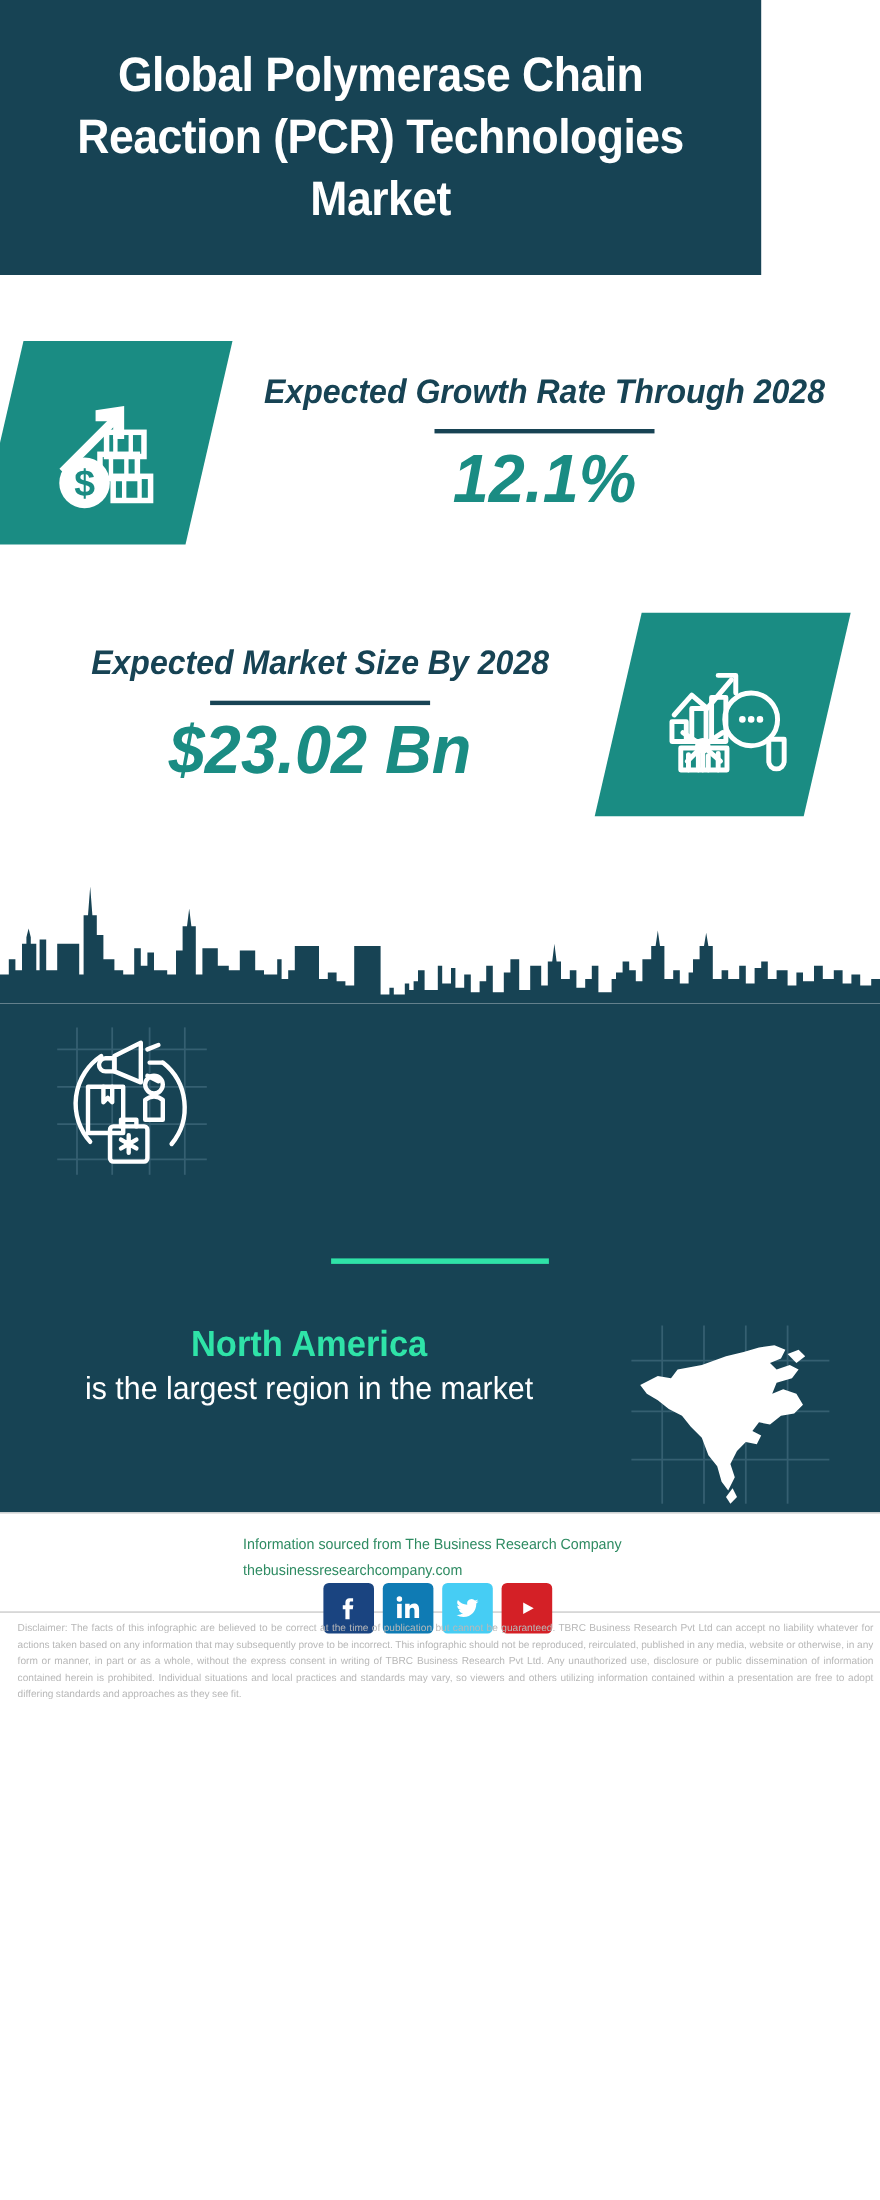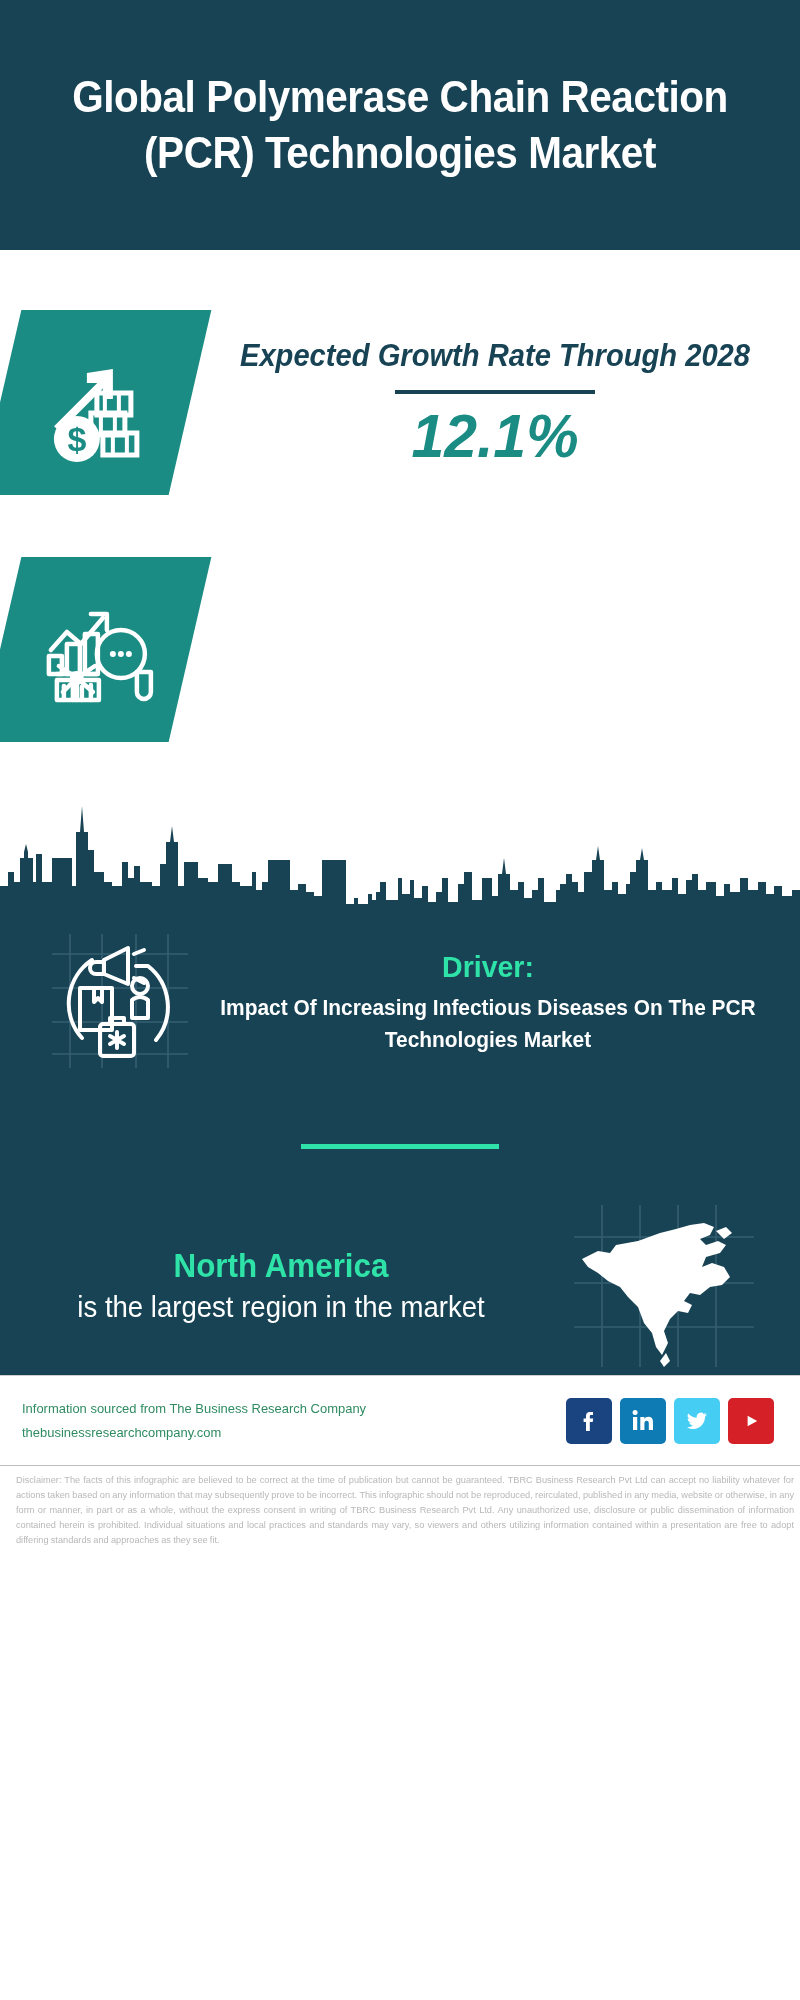--- a/index.html
+++ b/index.html
@@ -7,21 +7,21 @@
   body {
     font-family:"Liberation Sans", sans-serif;
     background:#ffffff;
     width:800px; height:2000px;
     position:relative; overflow:hidden;
   }
 
   
   .header {
     background:#174354;
-    width:800px; height:250px;
+    width:692px; height:250px;
     display:flex; align-items:center; justify-content:center;
     padding:0 18px;
   }
   .header-title {
     color:#ffffff;
     font-size:44px;
     line-height:1.28;
     font-weight:bold;
     text-align:center;
     letter-spacing:-0.5px;
@@ -85,40 +85,40 @@
     color:#ffffff; font-size:22px; font-weight:bold; line-height:1.42;
     margin-top:6px; transform:scaleX(0.95);
   }
 
   .mid-divider {
     width:198px; height:5px; background:#2fe3a8;
     margin:68px auto 0 auto;
   }
 
   .region-row {
-    display:flex; align-items:center;
+    display:flex; 
     padding:52px 36px 0 30px;
     gap:32px;
   }
   .region-text { flex:1 1 auto; text-align:center; }
   .region-name {
     color:#2fe3a8; font-size:33px; font-weight:bold; line-height:1.25;
     transform:scaleX(0.95);
   }
   .region-sub {
     color:#ffffff; font-size:29px; line-height:1.32; margin-top:2px;
     transform:scaleX(0.95);
   }
   .region-map { flex:0 0 auto; width:200px; height:170px; }
 
   
   .footer {
     background:#ffffff; width:800px; height:90px;
     border-top:1px solid #cfcfcf;
-    display:flex; align-items:center; padding:16px 22px;
+    display:flex; align-items:center; padding:16px 22px;flex-direction:column;
   }
   .footer-text { flex:1 1 auto; }
   .footer-line {
     color:#2e8b62; font-size:13.5px; line-height:1.75;
     transform:scaleX(0.96); transform-origin:left center;
   }
   .socials { display:flex; gap:8px; flex:0 0 auto; padding-right:4px; }
   .social {
     width:46px; height:46px; border-radius:5px;
     display:flex; align-items:center; justify-content:center;
@@ -166,20 +166,25 @@
       </svg>
     </div>
     <div class="stat-text">
       <div class="stat-caption">Expected Growth Rate Through 2028</div>
       <div class="stat-rule"></div>
       <div class="stat-value">12.1%</div>
     </div>
   </div>
 
   <div class="stat-row row-size">
+    <div class="stat-text">
+      <div class="stat-caption">Expected Market Size By 2028</div>
+      <div class="stat-rule"></div>
+      <div class="stat-value">$23.02 Bn</div>
+    </div>
     <div class="para">
       <svg width="124" height="124" viewBox="0 0 124 124">
         <g fill="none" stroke="#fff" stroke-width="4.5" stroke-linecap="round" stroke-linejoin="round">
           <path d="M18 62 L34 44 L48 56 L70 30"></path>
           <path d="M58 26 L74 26 L74 42"></path>
           <rect x="16" y="68" width="13" height="18"></rect>
           <rect x="34" y="56" width="13" height="30"></rect>
           <rect x="52" y="46" width="13" height="40"></rect>
           <path d="M24 86 L64 86"></path>
           <path d="M44 90 L44 112"></path>
@@ -228,24 +233,20 @@
           <rect x="36" y="62" width="32" height="42"></rect>
           <path d="M50 62 L50 76 L54 72 L58 76 L58 62"></path>
           <rect x="56" y="98" width="34" height="32" rx="3"></rect>
           <path d="M66 98 L66 92 L80 92 L80 98"></path>
           <path d="M73 106 L73 122 M66 110 L80 118 M80 110 L66 118"></path>
           <circle cx="96" cy="60" r="8"></circle>
           <path d="M88 74 a12 12 0 0 1 16 0 L104 92 L88 92 Z"></path>
         </g>
       </svg>
     </div>
-    <div class="driver-text">
-      <div class="driver-label">Driver:</div>
-      <div class="driver-body">Impact Of Increasing Infectious Diseases On The PCR Technologies Market</div>
-    </div>
   </div>
 
   <div class="mid-divider"></div>
 
   <div class="region-row">
     <div class="region-text">
       <div class="region-name">North America</div>
       <div class="region-sub">is the largest region in the market</div>
     </div>
     <div class="region-map">

